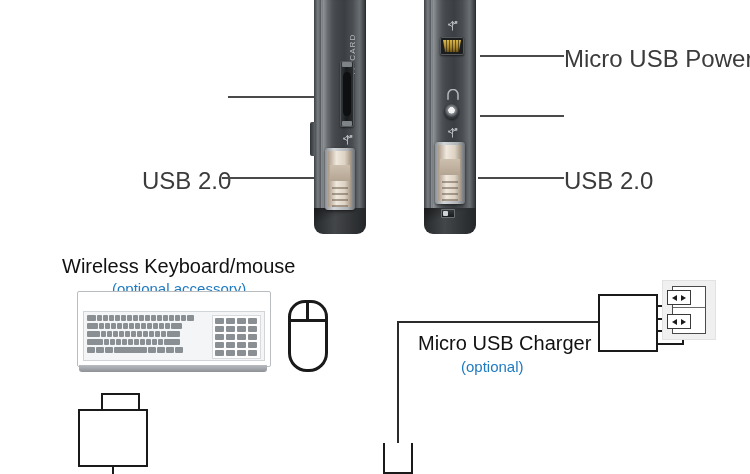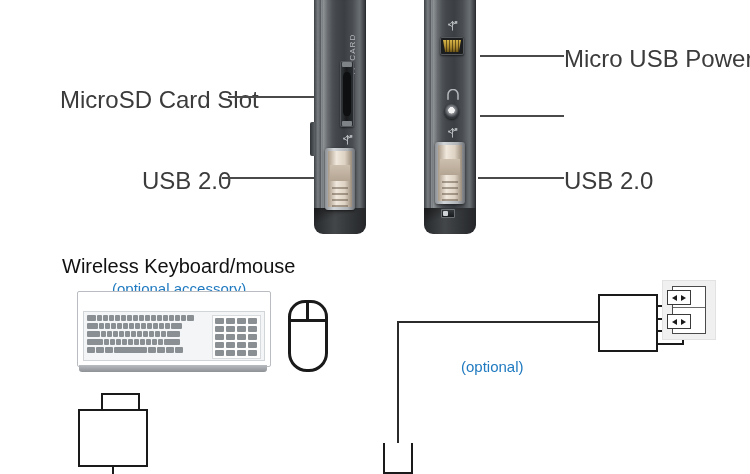--- a/index.html
+++ b/index.html
@@ -250,21 +250,20 @@
         <i style="top:36px"></i>
           <i style="top:42px"></i>
         <i style="top:48px"></i>
           <i style="top:54px"></i>
       </div>
     </div>
 
     <div class="led" style="left:17px;top:213px;"></div>
   </div>
 
-  <div class="lbl big" style="left:60px;top:88px;">MicroSD Card Slot</div>
   <div class="leader" style="left:228px;top:96px;width:86px;"></div>
 
   <div class="lbl big" style="left:142px;top:169px;">USB 2.0</div>
   <div class="leader" style="left:222px;top:177px;width:92px;"></div>
 
   <div class="lbl big" style="left:564px;top:47px;">Micro USB Power</div>
   <div class="leader" style="left:480px;top:55px;width:84px;"></div>
 
   <div class="leader" style="left:480px;top:115px;width:84px;"></div>
 
@@ -374,20 +373,21 @@
     <div class="ms-split-h"></div>
     <div class="ms-split-v"></div>
   </div>
 
   <div id="usbplug">
     <div class="plug-neck"></div>
     <div class="plug-body"></div>
     <div class="plug-cord"></div>
   </div>
 
+  <div class="lbl" style="left:418px;top:333px;font-size:20px;color:#111;">Micro USB Charger</div>
   <div class="lbl blue" style="left:461px;top:359px;font-size:15px;">(optional)</div>
 
   <div class="wire" style="left:397px;top:321px;width:203px;height:2px;"></div>
   <div class="wire" style="left:397px;top:321px;width:2px;height:125px;"></div>
 
   <div class="adapter"></div>
   <div class="prong" style="left:656px;top:305px;"></div>
   <div class="prong" style="left:656px;top:330px;"></div>
 
   <div class="outlet">

